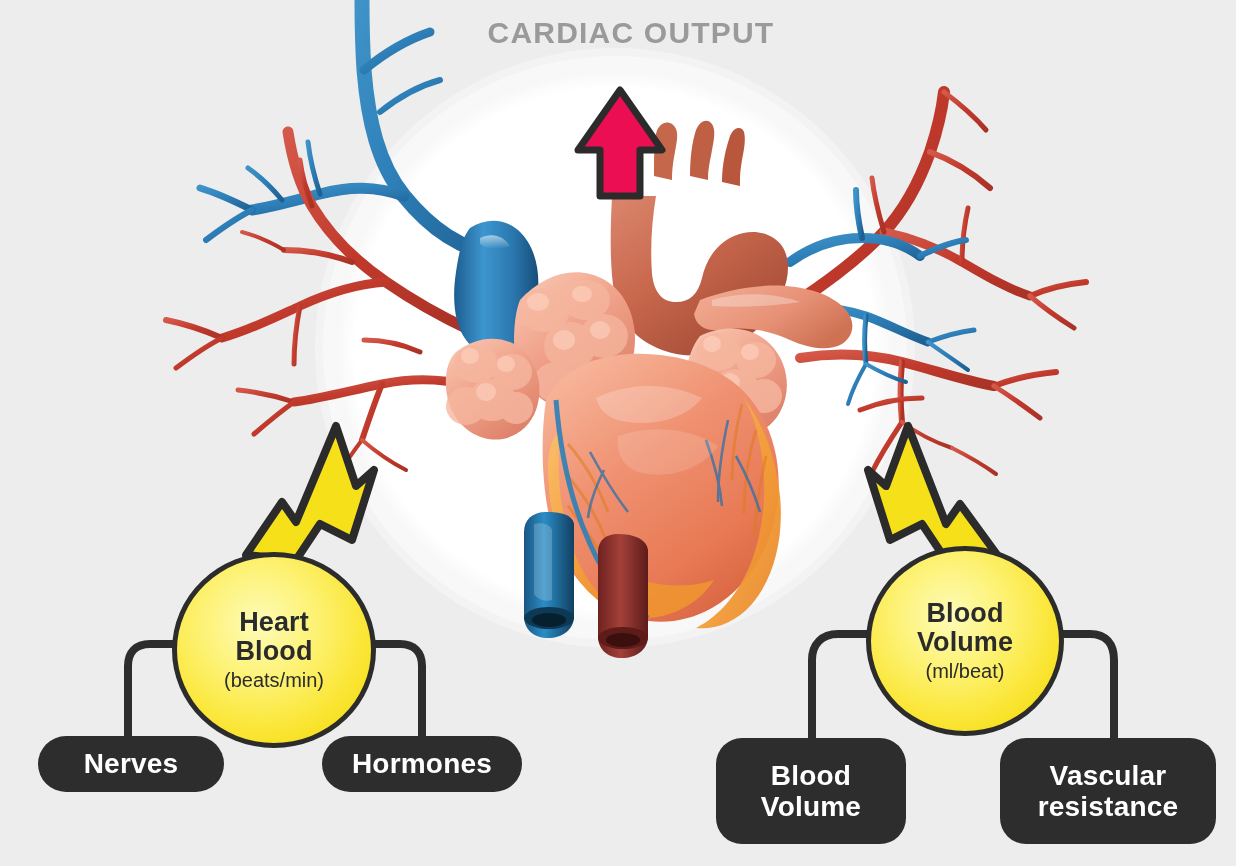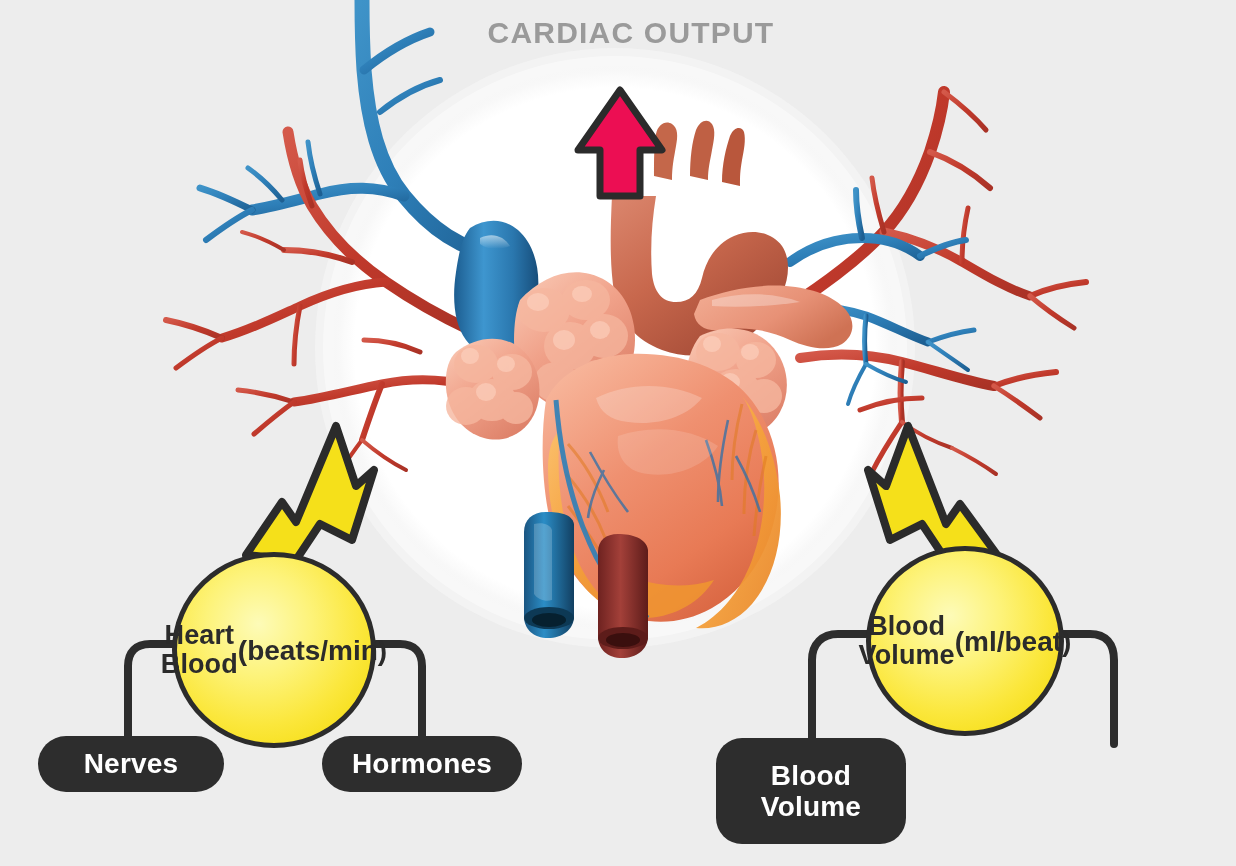--- a/index.html
+++ b/index.html
@@ -44,36 +44,36 @@
 
   
   .factor-circle {
     position: absolute;
     border-radius: 50%;
     border: 5px solid #2c2c2c;
     box-sizing: border-box;
     background: radial-gradient(circle at 42% 36%,
                 #fdfbb8 0%, #fdf37a 32%, #fbe73c 62%, #f5dd14 86%, #ecd400 100%);
     display: flex;
-    flex-direction: row;
+    flex-direction: column;
     align-items: center;
     justify-content: center;
     text-align: center;
     color: #2b2b2b;
     z-index: 6;
   }
   .factor-title {
     font-size: 27px;
     font-weight: bold;
     line-height: 1.06;
     letter-spacing: 0.1px;
   }
   .factor-unit {
-    font-size: 28px;
-    font-weight: bold;
+    font-size: 20px;
+    font-weight: normal;
     line-height: 1.15;
     margin-top: 3px;
   }
 
   
   .pill {
     position: absolute;
     background: #2d2d2d;
     color: #ffffff;
     display: flex;
@@ -400,14 +400,20 @@
     <span>Hormones</span>
   </div>
 
   <div class="pill two-line" style="left:716px; top:738px; width:190px; height:106px;">
     <span>
       <span>Blood</span><br>
       <span>Volume</span>
     </span>
   </div>
 
+  <div class="pill two-line" style="left:1000px; top:738px; width:216px; height:106px;">
+    <span>
+      <span>Vascular</span><br>
+      <span>resistance</span>
+    </span>
+  </div>
 
 </div>
 
 </body></html>

